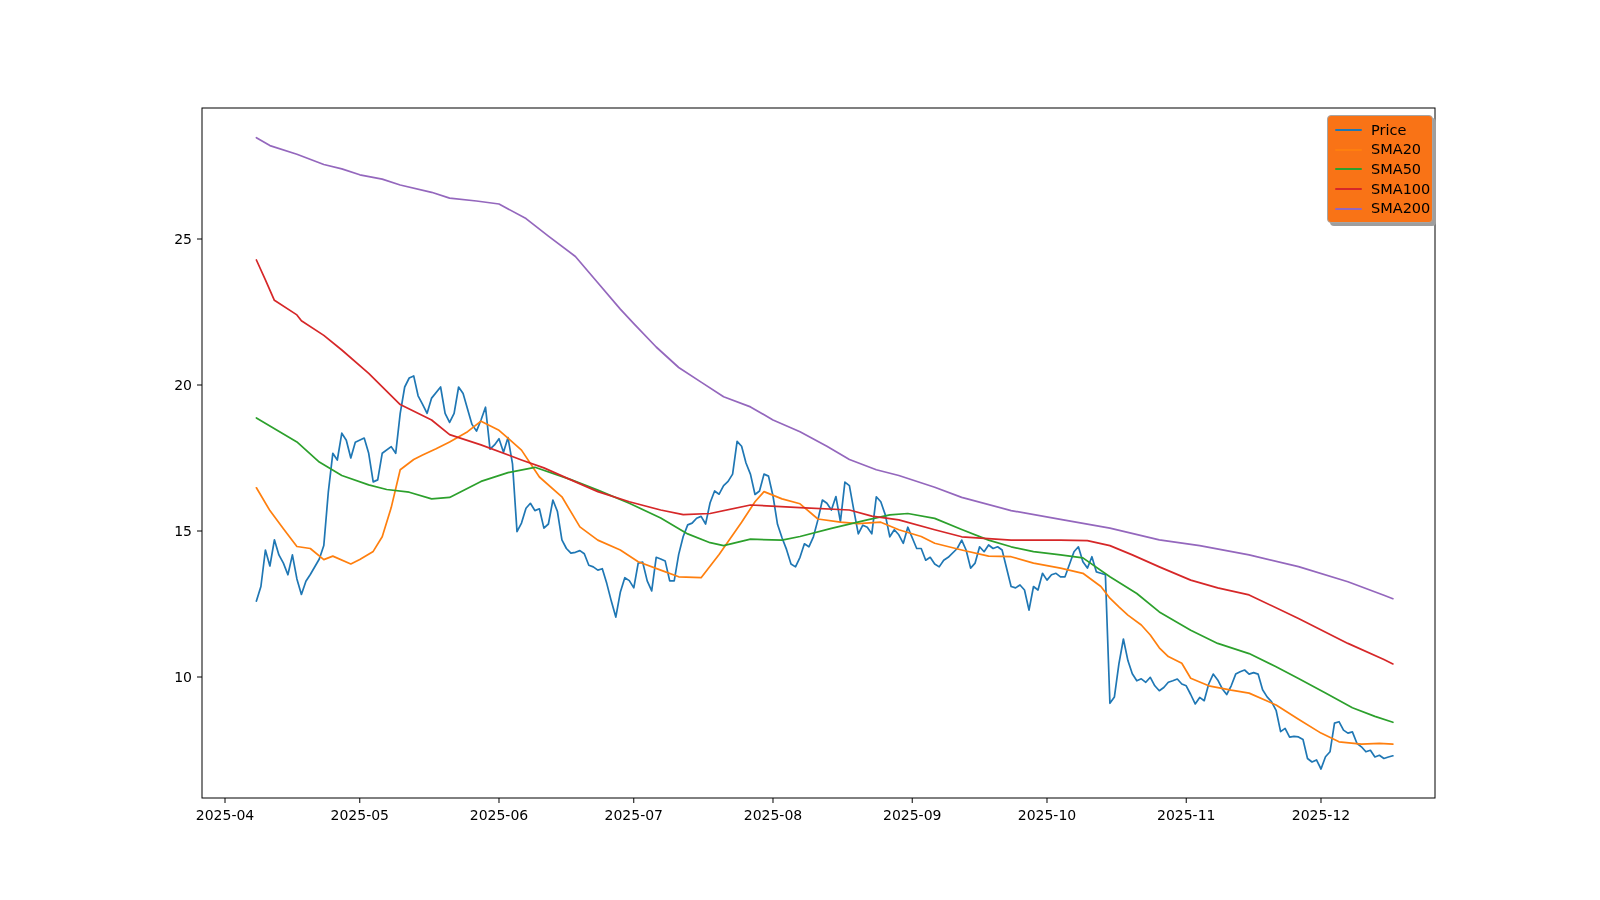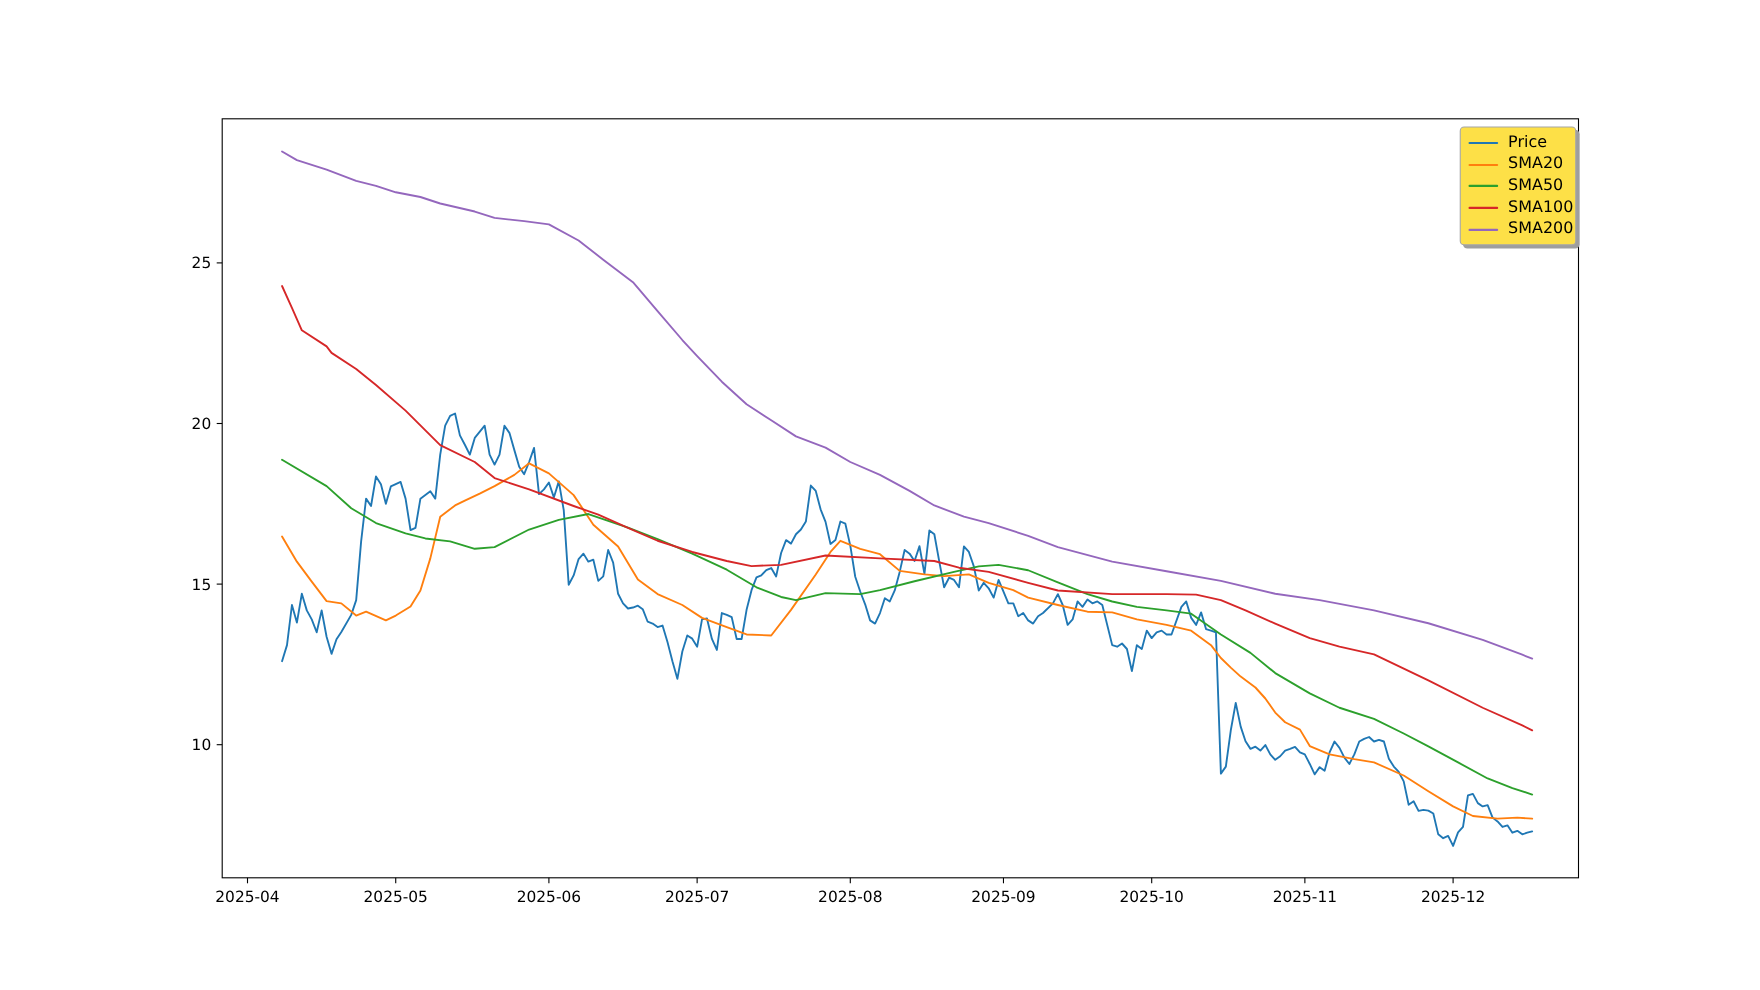--- a/index.html
+++ b/index.html
@@ -1,20 +1,20 @@
 <!DOCTYPE html>
 <html><head>
 <meta charset="utf-8">
 <style>
   html,body{margin:0;padding:0;background:#ffffff;}
   .figure{position:relative;width:1600px;height:900px;background:#ffffff;overflow:hidden;
           font-family:"DejaVu Sans","Liberation Sans",sans-serif;}
   svg text{font-family:"DejaVu Sans","Liberation Sans",sans-serif;fill:#000000;}
   .legend{position:absolute;left:1327px;top:115px;width:106px;box-sizing:border-box;
-          background:#fde047;border:1px solid #a6a6a6;border-radius:4px;
+          background:#f97316;border:1px solid #a6a6a6;border-radius:4px;
           box-shadow:3px 3px 0 #9e9e9e;padding:4px 6px 4px 7px;z-index:5;}
   .legend-item{display:flex;align-items:center;height:19.7px;}
   .legend-swatch{width:27px;height:2px;flex:0 0 27px;margin-right:9px;border-radius:1px;}
   .legend-label{font-size:14.5px;color:#000;line-height:1;white-space:nowrap;}
 </style>
 </head>
 <body>
 
 <div class="figure">
   <svg id="chart" width="1600" height="900" viewBox="0 0 1600 900">

